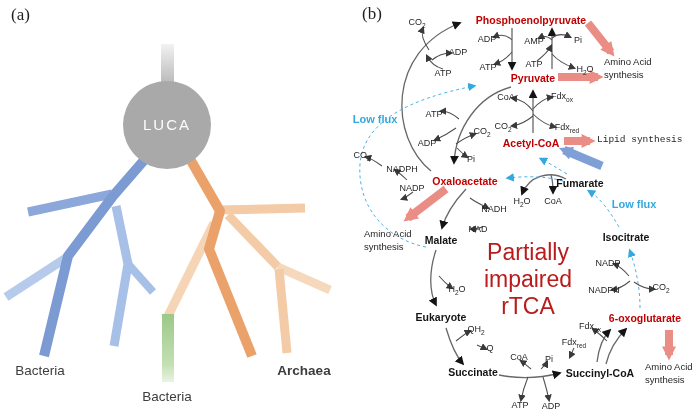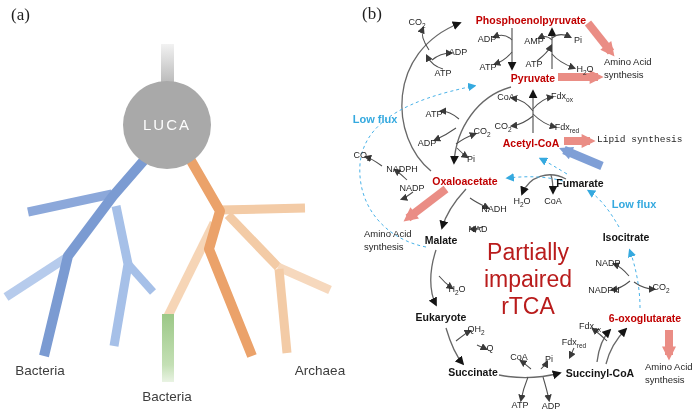--- a/index.html
+++ b/index.html
@@ -145,21 +145,21 @@
       </g>
   </svg>
 
   <span class="panel-tag tag-a">(a)</span>
   <span class="panel-tag tag-b">(b)</span>
   <span class="luca">LUCA</span>
 
   <div id="labels-a">
       <span class="a-label" style="left: 40px; top: 370px;">Bacteria</span>
       <span class="a-label" style="left: 167px; top: 396px;">Bacteria</span>
-      <span class="a-label" style="left: 320px; top: 370px;">Archaea</span>
+      <span class="a-label" style="left: 304px; top: 370px; font-weight: bold;">Archaea</span>
     </div>
 
   <div class="caption-big">Partially
 impaired
 rTCA</div>
 
   <div id="labels-b">
       <span class="lb lb-sm" style="left: 417px; top: 23px;"><span>CO</span><sub>2</sub></span>
       <span class="lb lb-sm" style="left: 458px; top: 52px;">ADP</span>
       <span class="lb lb-sm" style="left: 443px; top: 73px;">ATP</span>

